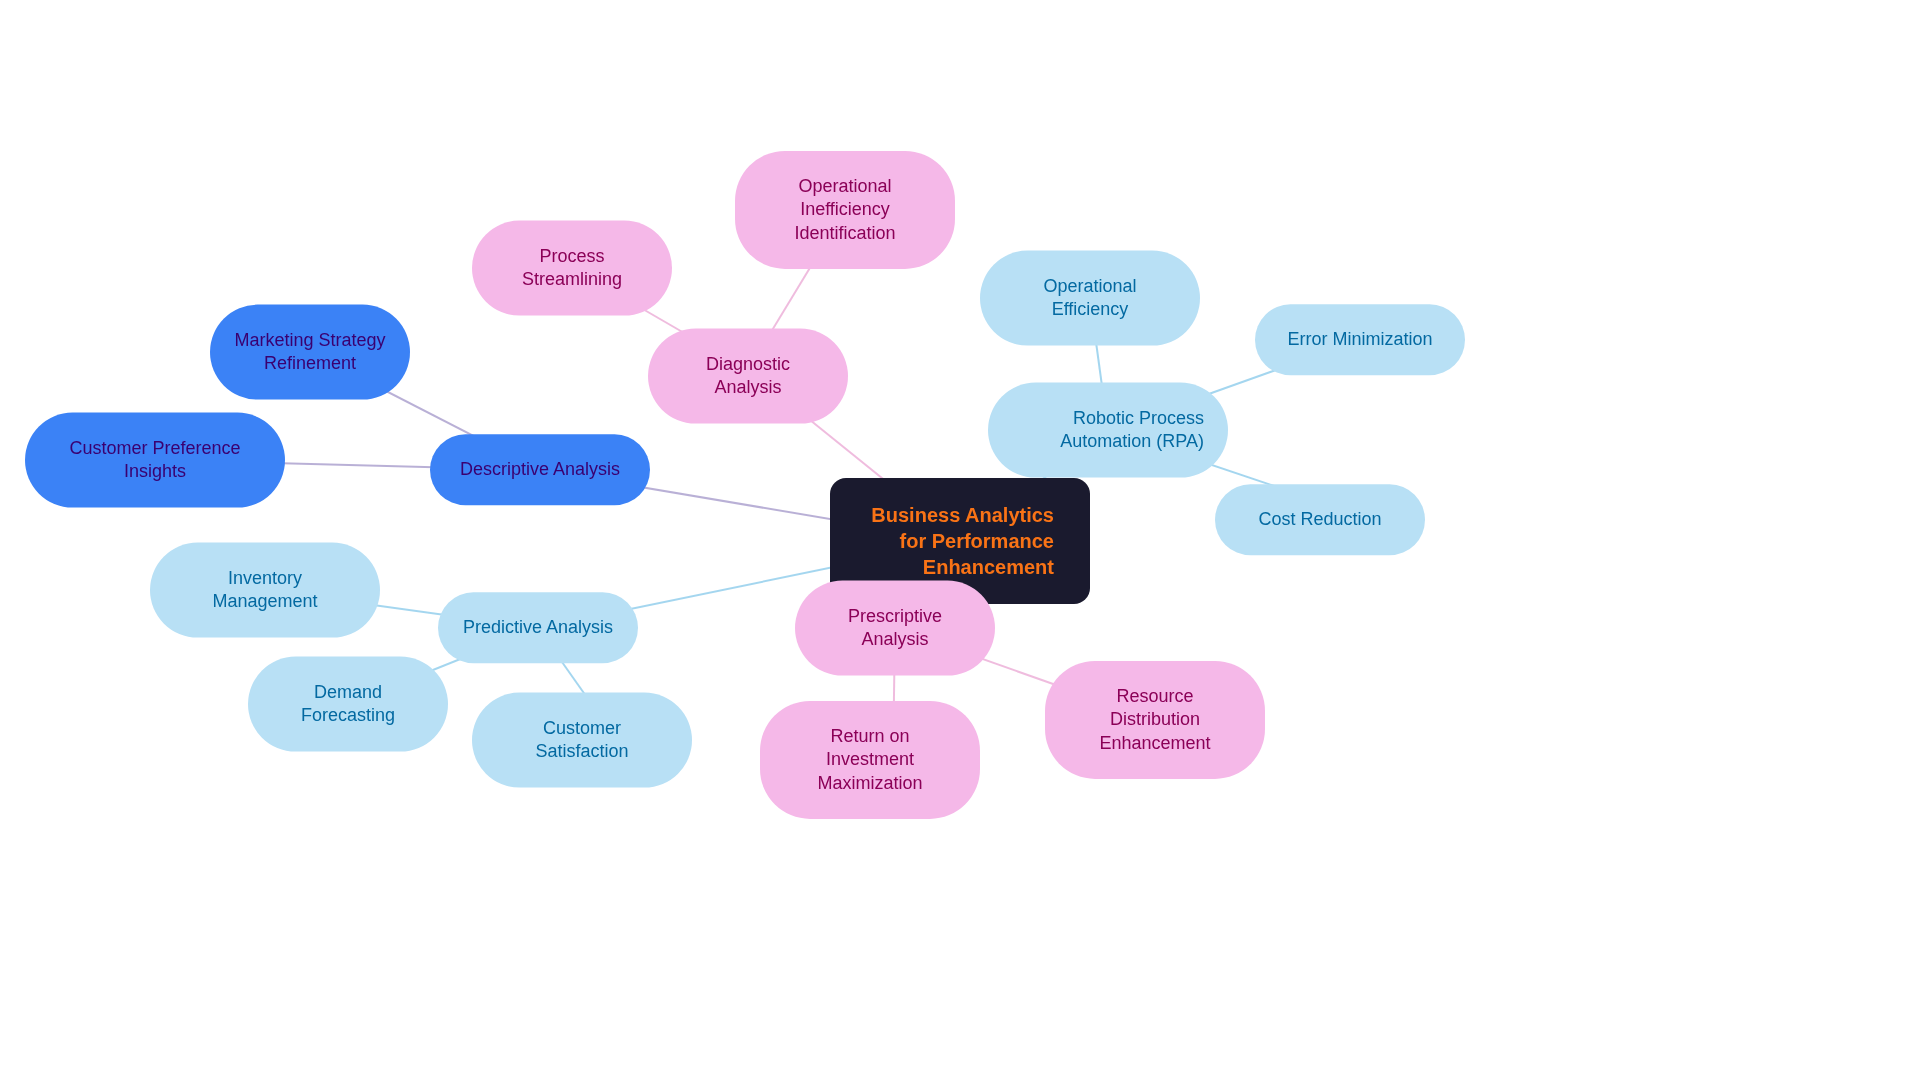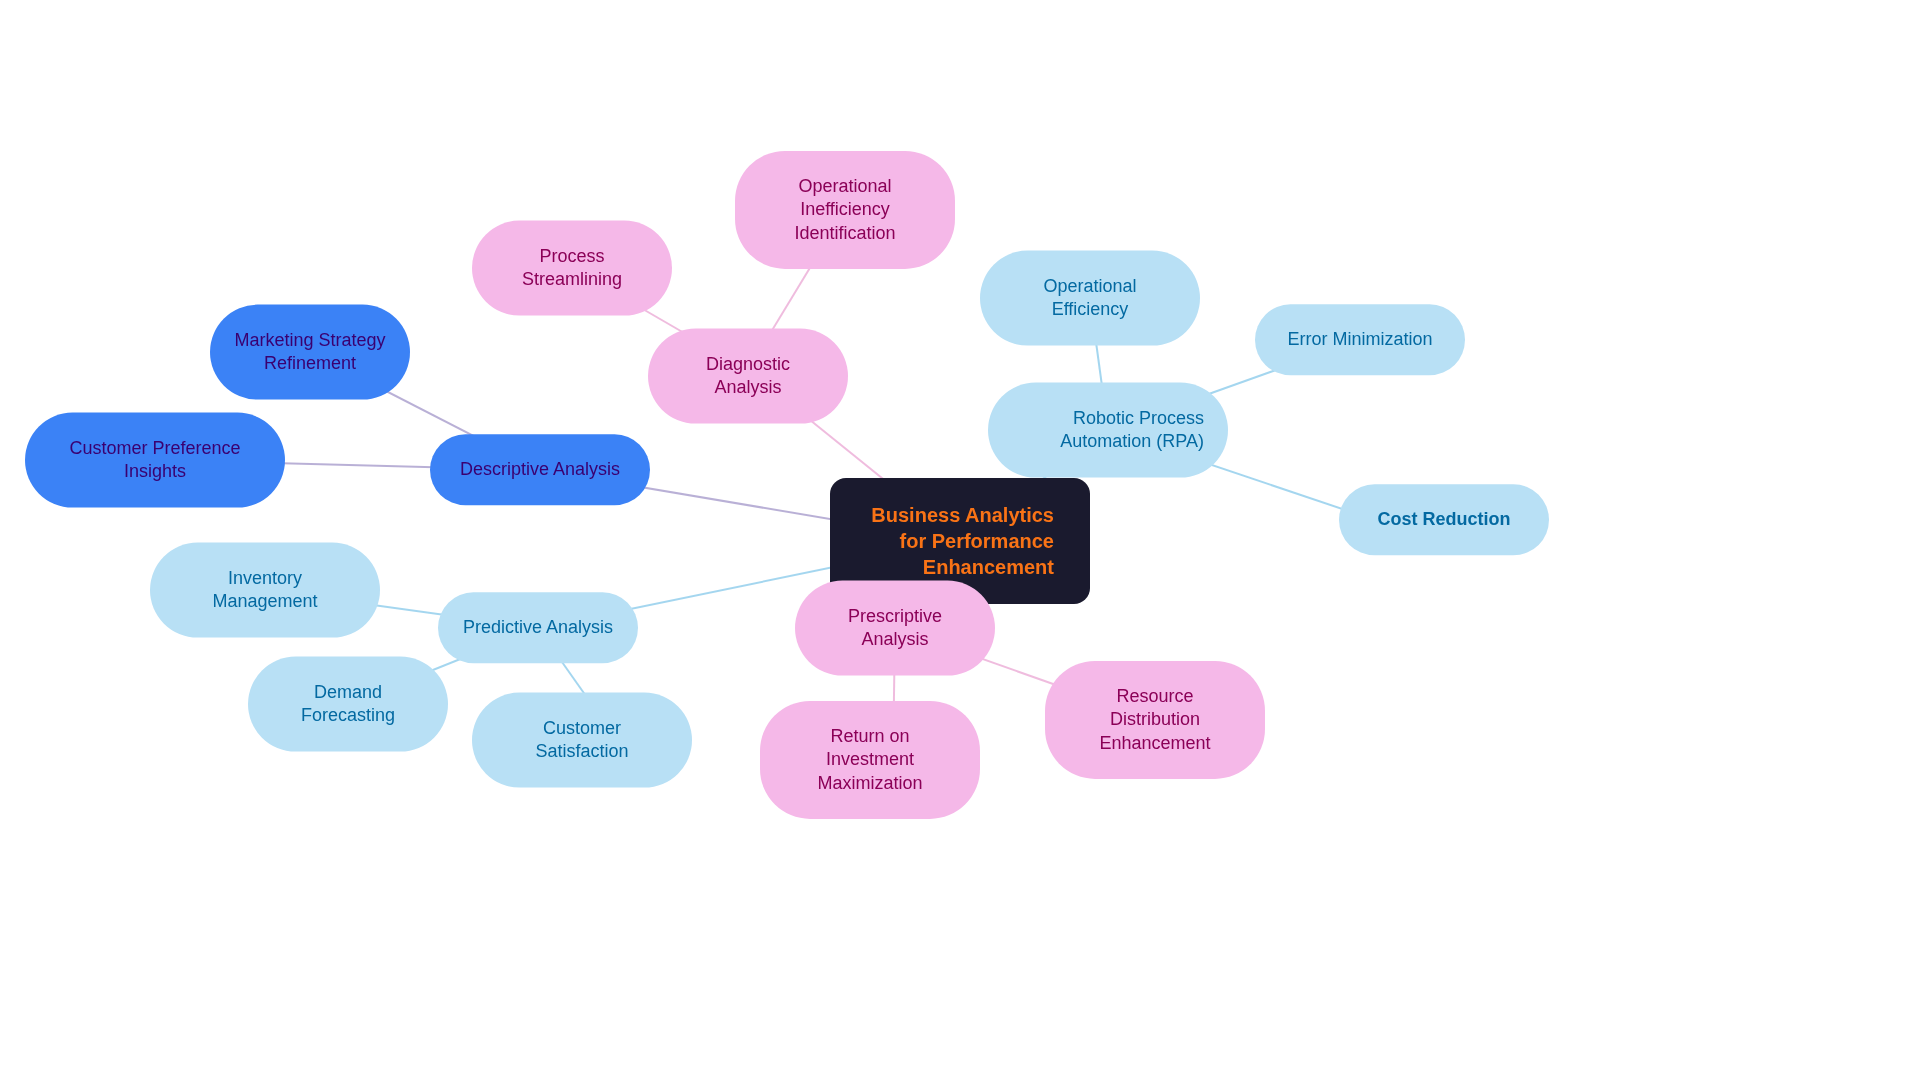--- a/index.html
+++ b/index.html
@@ -97,20 +97,20 @@
       <div class="node node-pink" style="left: 845px; top: 210px; width: 220px;">Operational Inefficiency
 Identification</div>
       <div class="node node-blue" style="left: 538px; top: 628px; width: 200px;">Predictive Analysis</div>
       <div class="node node-blue" style="left: 265px; top: 590px; width: 230px;">Inventory Management</div>
       <div class="node node-blue" style="left: 348px; top: 704px; width: 200px;">Demand Forecasting</div>
       <div class="node node-blue" style="left: 582px; top: 740px; width: 220px;">Customer Satisfaction</div>
       <div class="node node-blue" style="left: 1108px; top: 430px; width: 240px; text-align: right;">Robotic Process Automation
 (RPA)</div>
       <div class="node node-blue" style="left: 1090px; top: 298px; width: 220px;">Operational Efficiency</div>
       <div class="node node-blue" style="left: 1360px; top: 340px; width: 210px;">Error Minimization</div>
-      <div class="node node-blue" style="left: 1444px; top: 520px; width: 210px; font-weight: bold;">Cost Reduction</div>
+      <div class="node node-blue" style="left: 1320px; top: 520px; width: 210px;">Cost Reduction</div>
       <div class="node node-pink" style="left: 895px; top: 628px; width: 200px;">Prescriptive Analysis</div>
       <div class="node node-pink" style="left: 870px; top: 760px; width: 220px;">Return on Investment
 Maximization</div>
       <div class="node node-pink" style="left: 1155px; top: 720px; width: 220px;">Resource Distribution
 Enhancement</div>
     </div>
 </div>
 
 </body></html>

